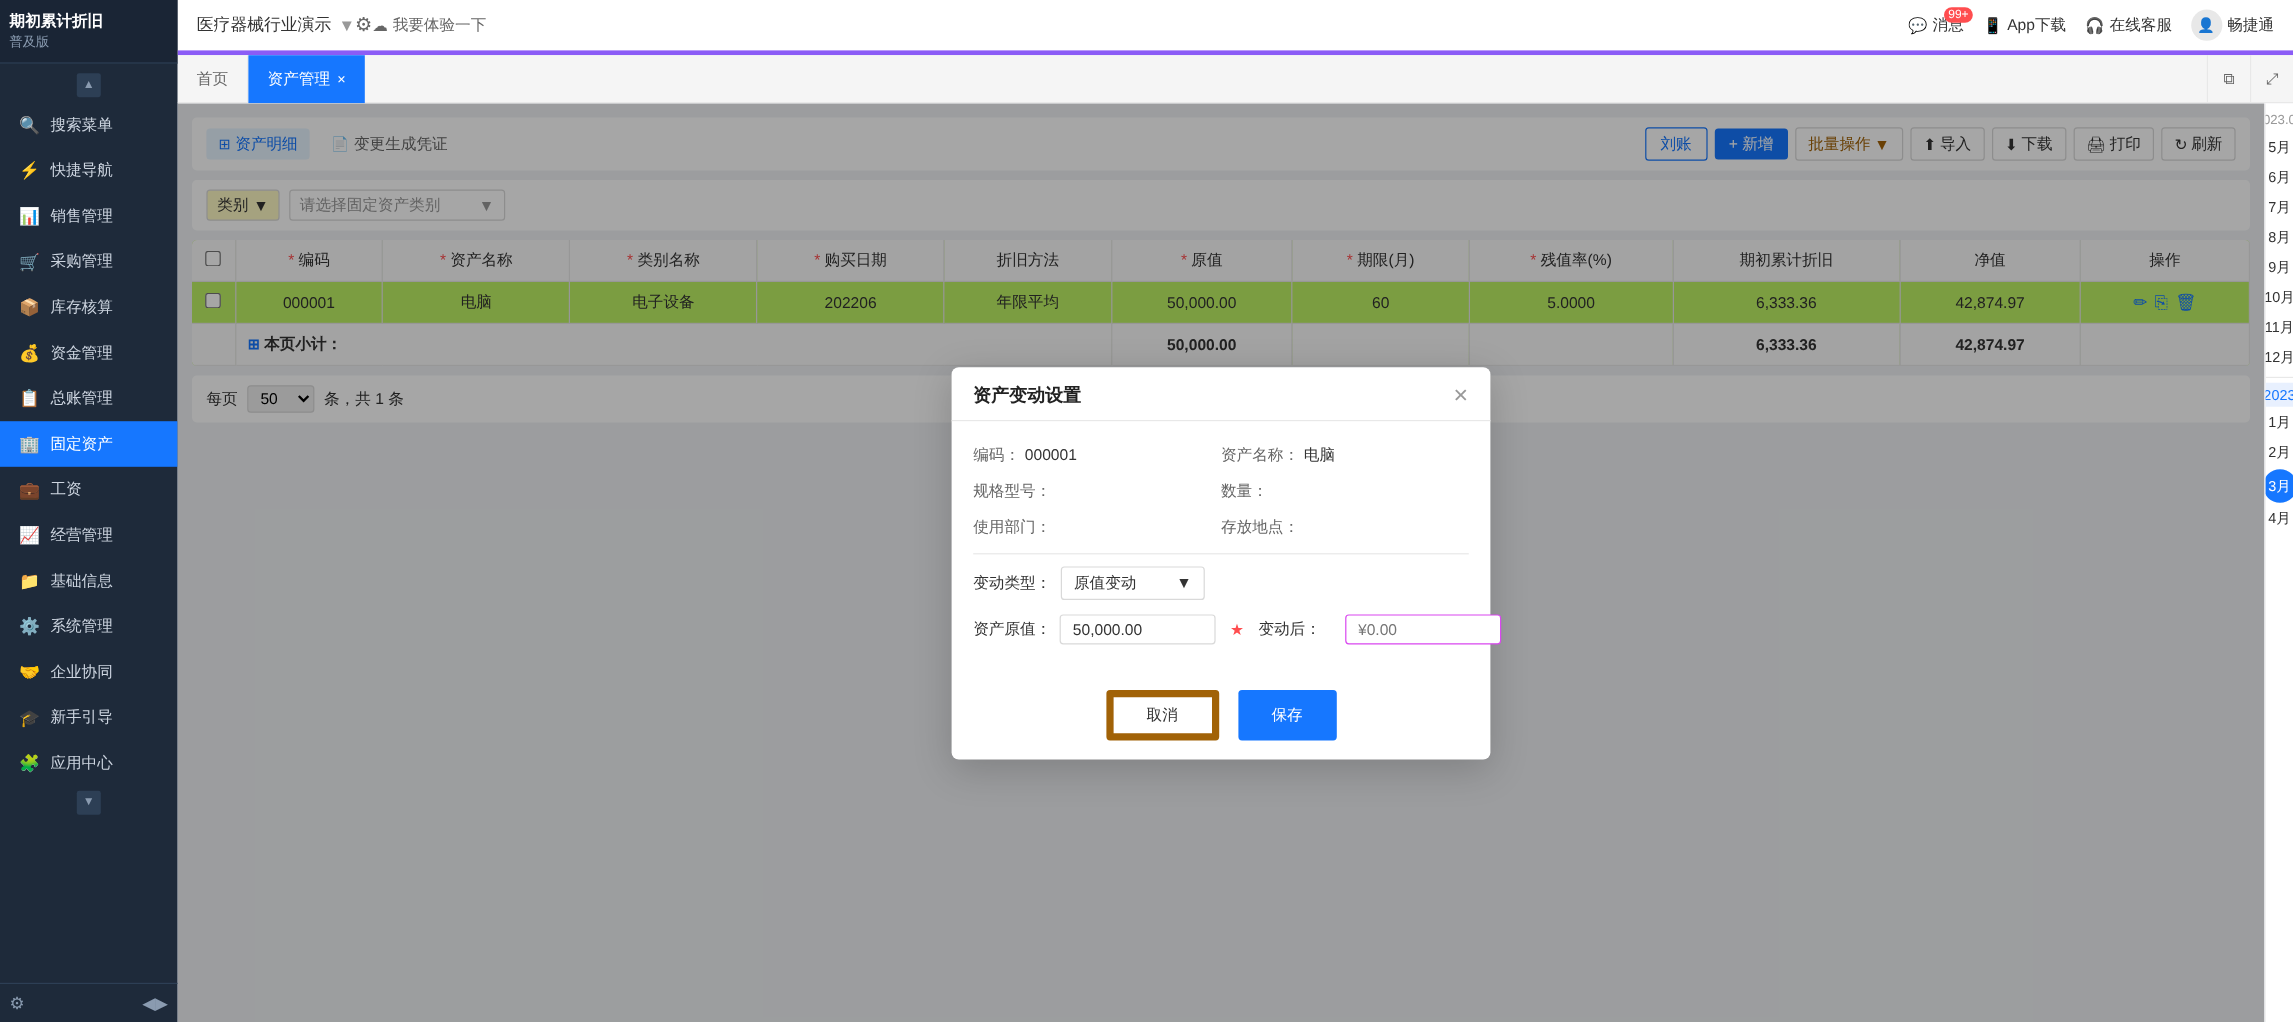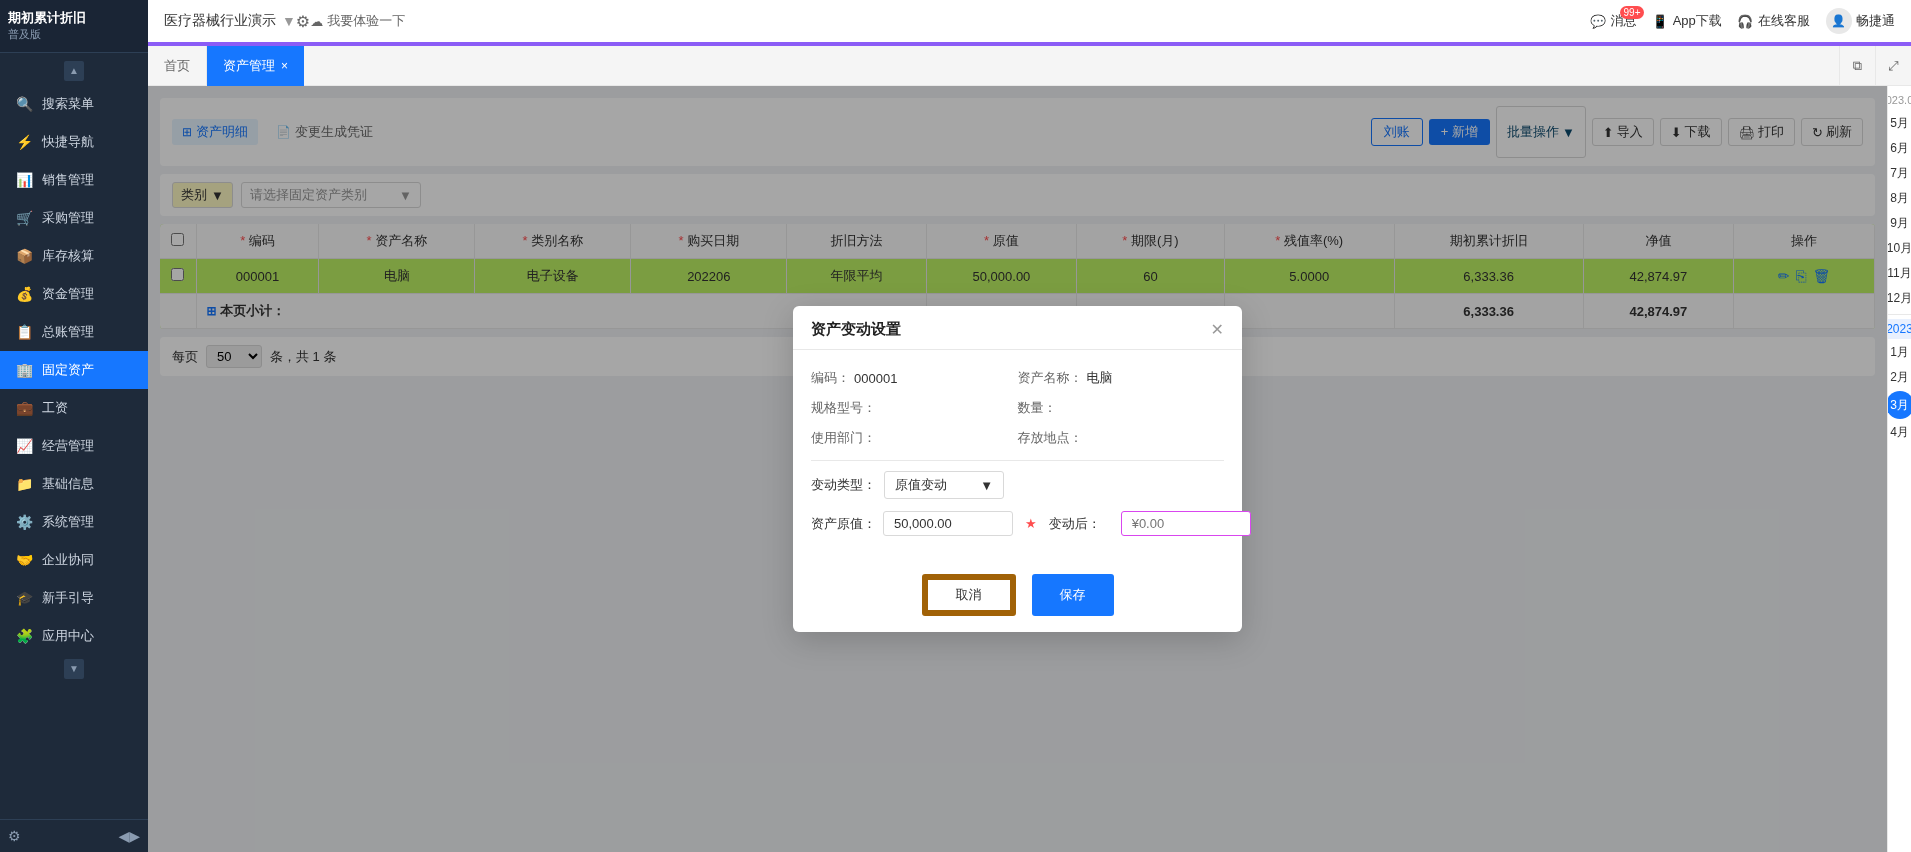--- a/index.html
+++ b/index.html
@@ -53,21 +53,21 @@
     .content-area { flex: 1; background: #f0f2f5; padding: 12px; overflow: auto; position: relative; }
 
     
     .content-toolbar { background: #fff; padding: 8px 12px; display: flex; align-items: center; gap: 8px; margin-bottom: 8px; border-radius: 4px; }
     .toolbar-tab { display: flex; align-items: center; gap: 4px; padding: 4px 10px; font-size: 13px; cursor: pointer; border-radius: 3px; color: #666; }
     .toolbar-tab.active { background: #e6f4ff; color: #1677ff; }
     .toolbar-tab-icon { font-size: 12px; }
     .toolbar-right { margin-left: auto; display: flex; align-items: center; gap: 6px; }
     .btn-reconcile { background: #fff; border: 1px solid #1677ff; color: #1677ff; padding: 4px 12px; border-radius: 3px; cursor: pointer; font-size: 13px; }
     .btn-new { background: #1677ff; color: #fff; border: none; padding: 4px 12px; border-radius: 3px; cursor: pointer; font-size: 13px; display: flex; align-items: center; gap: 3px; }
-    .btn-batch { background: #fff; border: 1px solid #d9d9d9; color: #0c4a6e; padding: 16px 10px; border-radius: 3px; cursor: pointer; font-size: 13px; display: flex; align-items: center; gap: 3px; }
+    .btn-batch { background: #fff; border: 1px solid #d9d9d9; color: #a16207; padding: 4px 10px; border-radius: 3px; cursor: pointer; font-size: 13px; display: flex; align-items: center; gap: 3px; }
     .btn-icon { background: #fff; border: 1px solid #d9d9d9; color: #333; padding: 4px 10px; border-radius: 3px; cursor: pointer; font-size: 13px; display: flex; align-items: center; gap: 3px; }
 
     
     .filter-row { background: #fff; padding: 8px 12px; display: flex; align-items: center; gap: 8px; margin-bottom: 8px; border-radius: 4px; }
     .filter-select { display: flex; align-items: center; gap: 4px; border: 1px solid #d9d9d9; border-radius: 3px; padding: 3px 8px; font-size: 13px; color: #333; cursor: pointer; background: #fef9c3; }
     .filter-input { border: 1px solid #d9d9d9; border-radius: 3px; padding: 3px 8px; font-size: 13px; color: #999; min-width: 180px; cursor: pointer; display: flex; align-items: center; justify-content: space-between; }
 
     
     .table-wrapper { background: #bef264; border-radius: 4px; overflow: hidden; }
     .data-table { width: 100%; border-collapse: collapse; font-size: 13px; }

